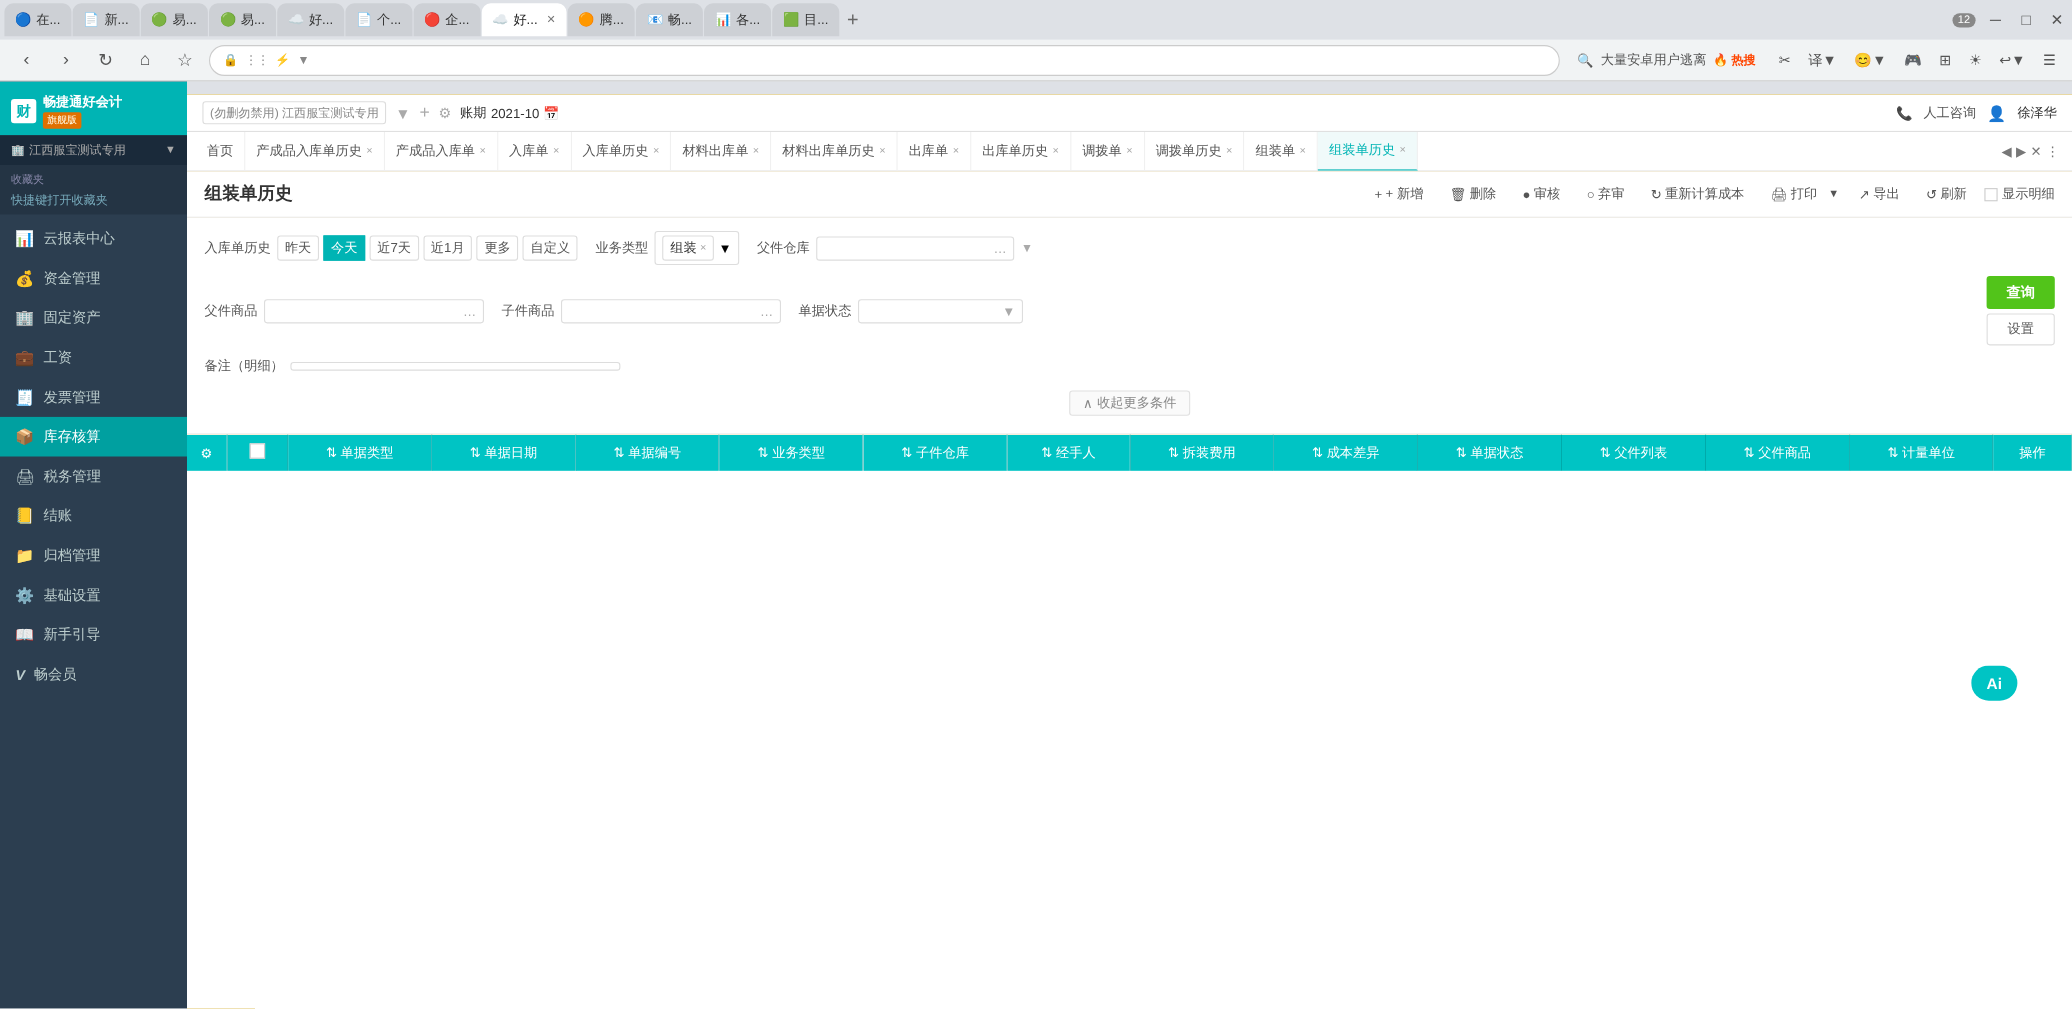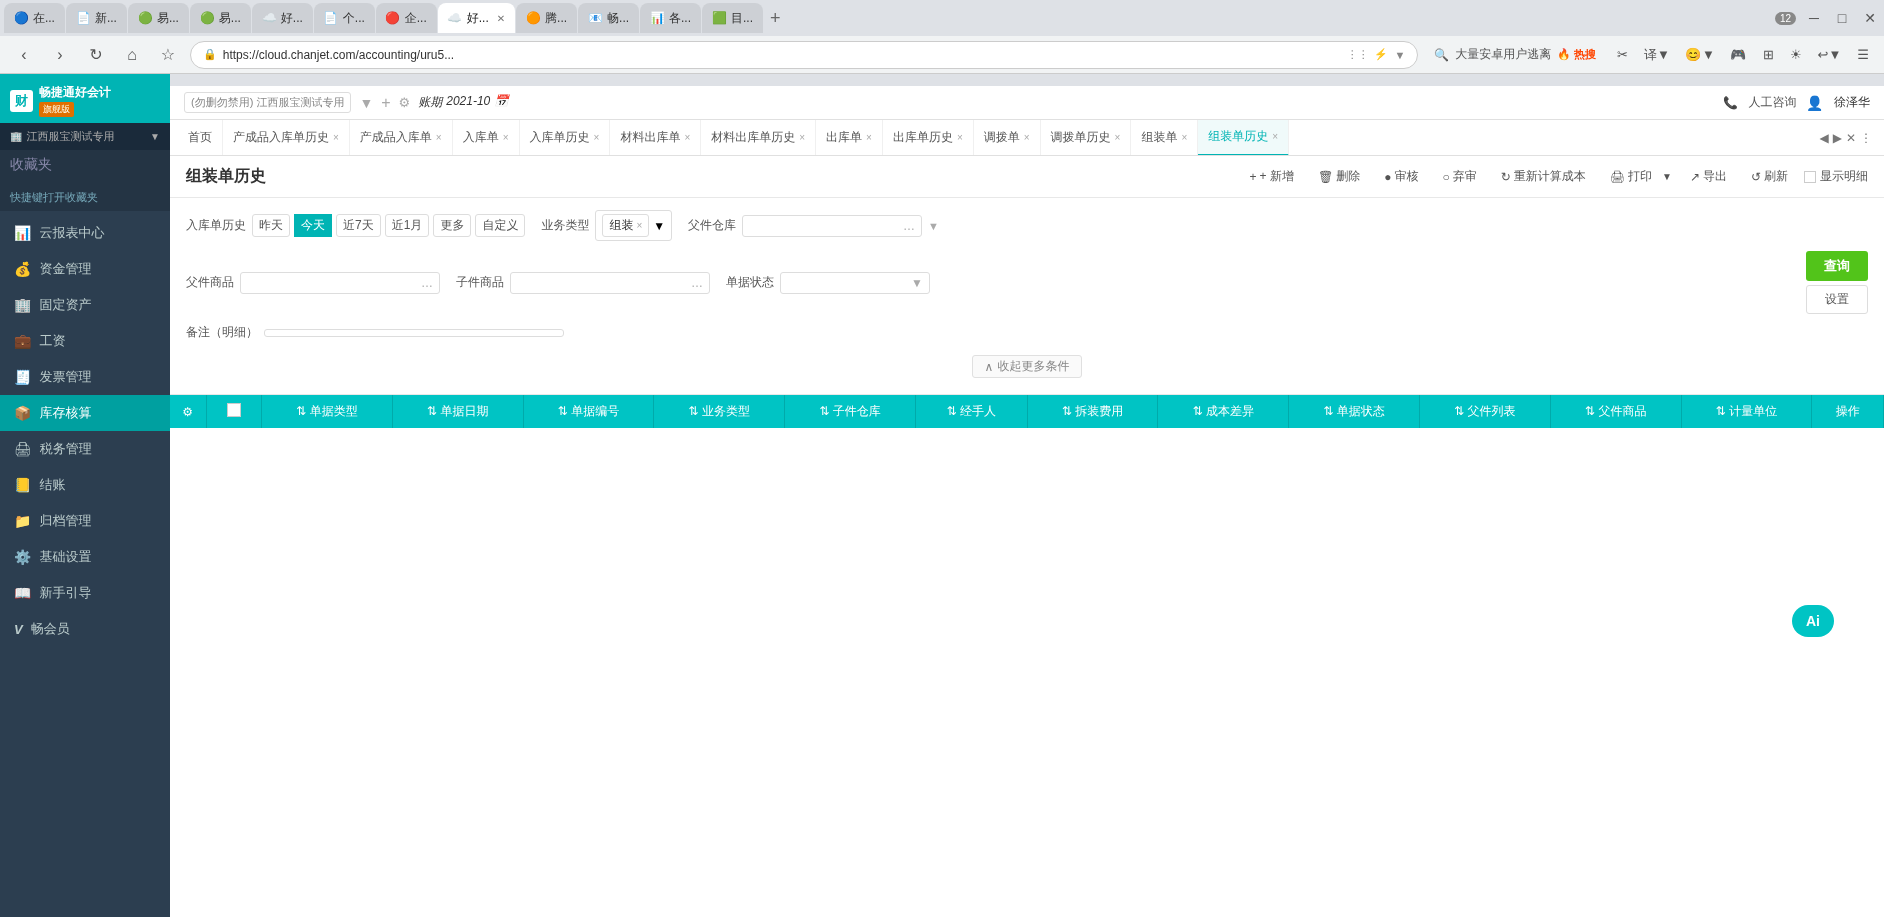--- a/index.html
+++ b/index.html
@@ -28,21 +28,21 @@
     
     .app-area { display: flex; flex: 1; overflow: hidden; }
 
     
     .sidebar-outer { width: 170px; background: #2c3e50; display: flex; flex-direction: column; flex-shrink: 0; }
     .sidebar-header { background: #00b4b4; padding: 10px 10px 6px; display: flex; align-items: center; gap: 6px; }
     .company-selector { background: #1a2a3a; padding: 6px 10px; display: flex; align-items: center; gap: 4px; cursor: pointer; }
     .company-name { color: #aaa; font-size: 11px; flex: 1; }
     .company-arrow { color: #aaa; font-size: 10px; }
     .favorites-section { background: #243444; padding: 6px 10px; }
-    .favorites-title { color: #88a; font-size: 14px; margin-bottom: 16px; }
+    .favorites-title { color: #88a; font-size: 10px; margin-bottom: 4px; }
     .favorites-link { color: #7ab; font-size: 11px; cursor: pointer; }
     .nav-menu { flex: 1; overflow-y: auto; padding: 4px 0; }
     .nav-item { display: flex; align-items: center; padding: 9px 14px; color: #bcc; font-size: 13px; cursor: pointer; gap: 8px; }
     .nav-item.active { background: #00a0a0; color: #fff; }
     .nav-icon { font-size: 14px; }
 
     
     .main-content { flex: 1; display: flex; flex-direction: column; background: #eab308; overflow: hidden; margin-top: 12px; }
 
     
@@ -89,21 +89,21 @@
 
     
     .query-btn { background: #52c41a; color: #fff; border: none; padding: 6px 18px; border-radius: 3px; cursor: pointer; font-size: 13px; font-weight: bold; }
     .set-btn { background: #fff; color: #555; border: 1px solid #ddd; padding: 5px 14px; border-radius: 3px; cursor: pointer; font-size: 12px; }
 
     
     .ai-badge { position: fixed; right: 50px; bottom: 280px; background: #00c4c4; color: #fff; padding: 8px 14px; border-radius: 20px; font-size: 14px; font-weight: bold; cursor: pointer; }
     .display-check { display: flex; align-items: center; gap: 4px; font-size: 12px; color: #555; }
     .checkbox-small { width: 12px; height: 12px; border: 1px solid #ccc; }
 
-    .period-info { font-size: 12px; color: #333; display: flex; gap: 4px; font-style: italic; }
+    .period-info { font-size: 12px; color: #333; display: flex; align-items: center; gap: 4px; }
 
     .header-bar { background: #fff; padding: 6px 14px; border-bottom: 1px solid #e0e0e0; display: flex; align-items: center; gap: 12px; }
     .header-bar-left { display: flex; align-items: center; gap: 8px; flex: 1; }
     .header-bar-right { display: flex; align-items: center; gap: 10px; }
   </style>
 </head>
 <body>
 
 <div class="browser-chrome">
 
@@ -167,21 +167,20 @@
   </div>
 
   <div class="address-row">
     <button class="nav-btn">‹</button>
     <button class="nav-btn">›</button>
     <button class="nav-btn">↻</button>
     <button class="nav-btn">⌂</button>
     <button class="nav-btn">☆</button>
     <div class="address-bar">
       <span class="lock-icon">🔒</span>
-      <span class="address-text">https://cloud.chanjet.com/accounting/uru5...</span>
       <span style="font-size:11px;color:#888;">⋮⋮</span>
       <span style="font-size:11px;color:#888;">⚡</span>
       <span style="font-size:11px;color:#888;">▼</span>
     </div>
     <div class="search-area">
       <span>🔍</span>
       <span>大量安卓用户逃离</span>
       <span style="color:#ff4500;font-weight:bold;font-size:11px;">🔥 <span>热搜</span></span>
     </div>
     <div class="toolbar-icons">

